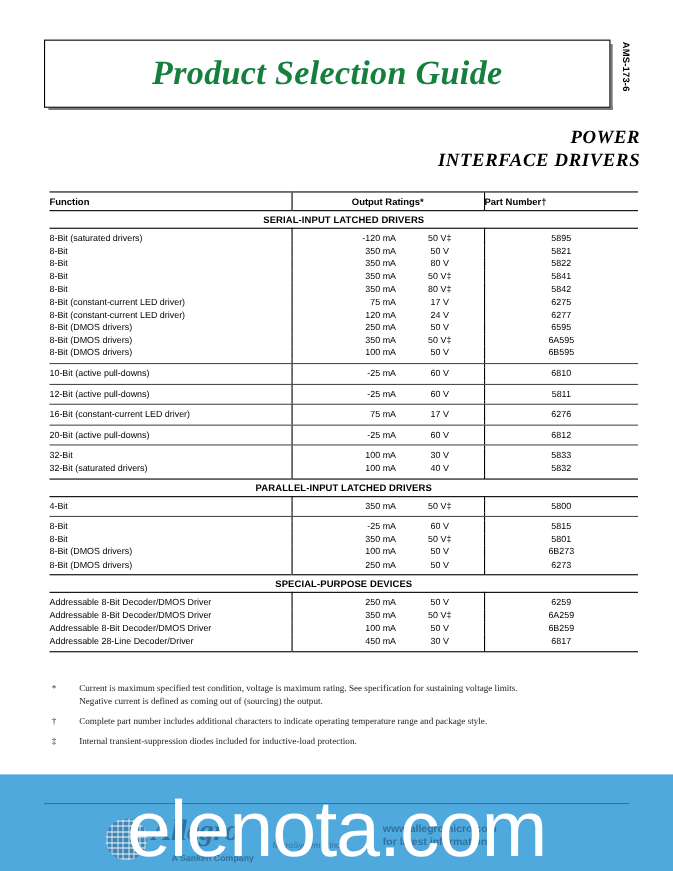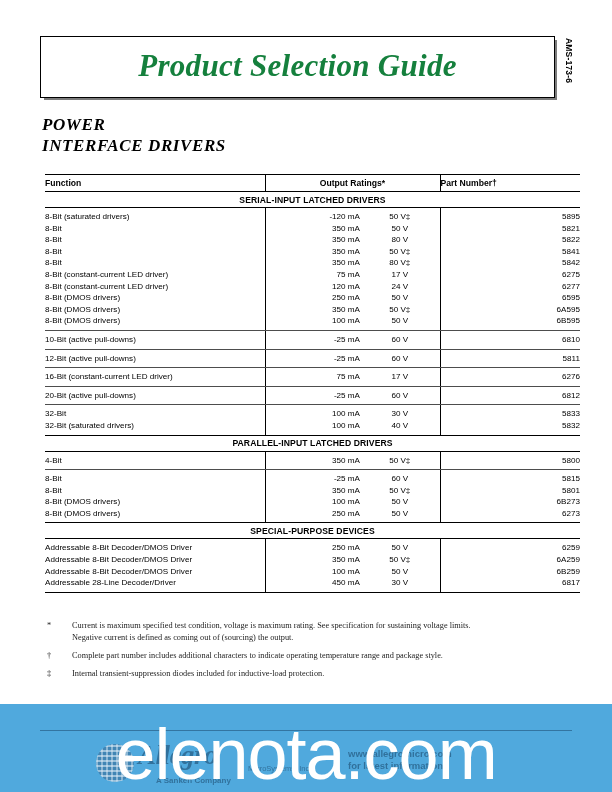--- a/index.html
+++ b/index.html
@@ -74,20 +74,21 @@
     text-orientation: mixed;
     line-height: 14px;
     white-space: nowrap;
   }
 
   .subtitle {
     position: absolute;
     right: 30px;
     top: 114px;
     width: 540px;
+    text-align: right;
     font-family: "Liberation Serif", serif;
     font-weight: bold;
     font-style: italic;
     font-size: 17px;
     line-height: 21px;
     letter-spacing: 0.6px;
     color: #000;
   }
   .subtitle div { white-space: nowrap; }
 
@@ -159,21 +160,21 @@
   td.d-cur {
     text-align: right;
     padding-right: 16px;
     border-left: 1.1px solid #000;
   }
   td.d-volt {
     text-align: center;
     padding-right: 6px;
   }
   td.d-part {
-    text-align: right;
+    text-align: center;
     border-left: 1.1px solid #000;
     padding-right: 22px;
   }
 
   
   tr.grpsep td {
     height: 0;
     line-height: 0;
     font-size: 0;
     border-bottom: 1.1px solid #4d4d4d;

